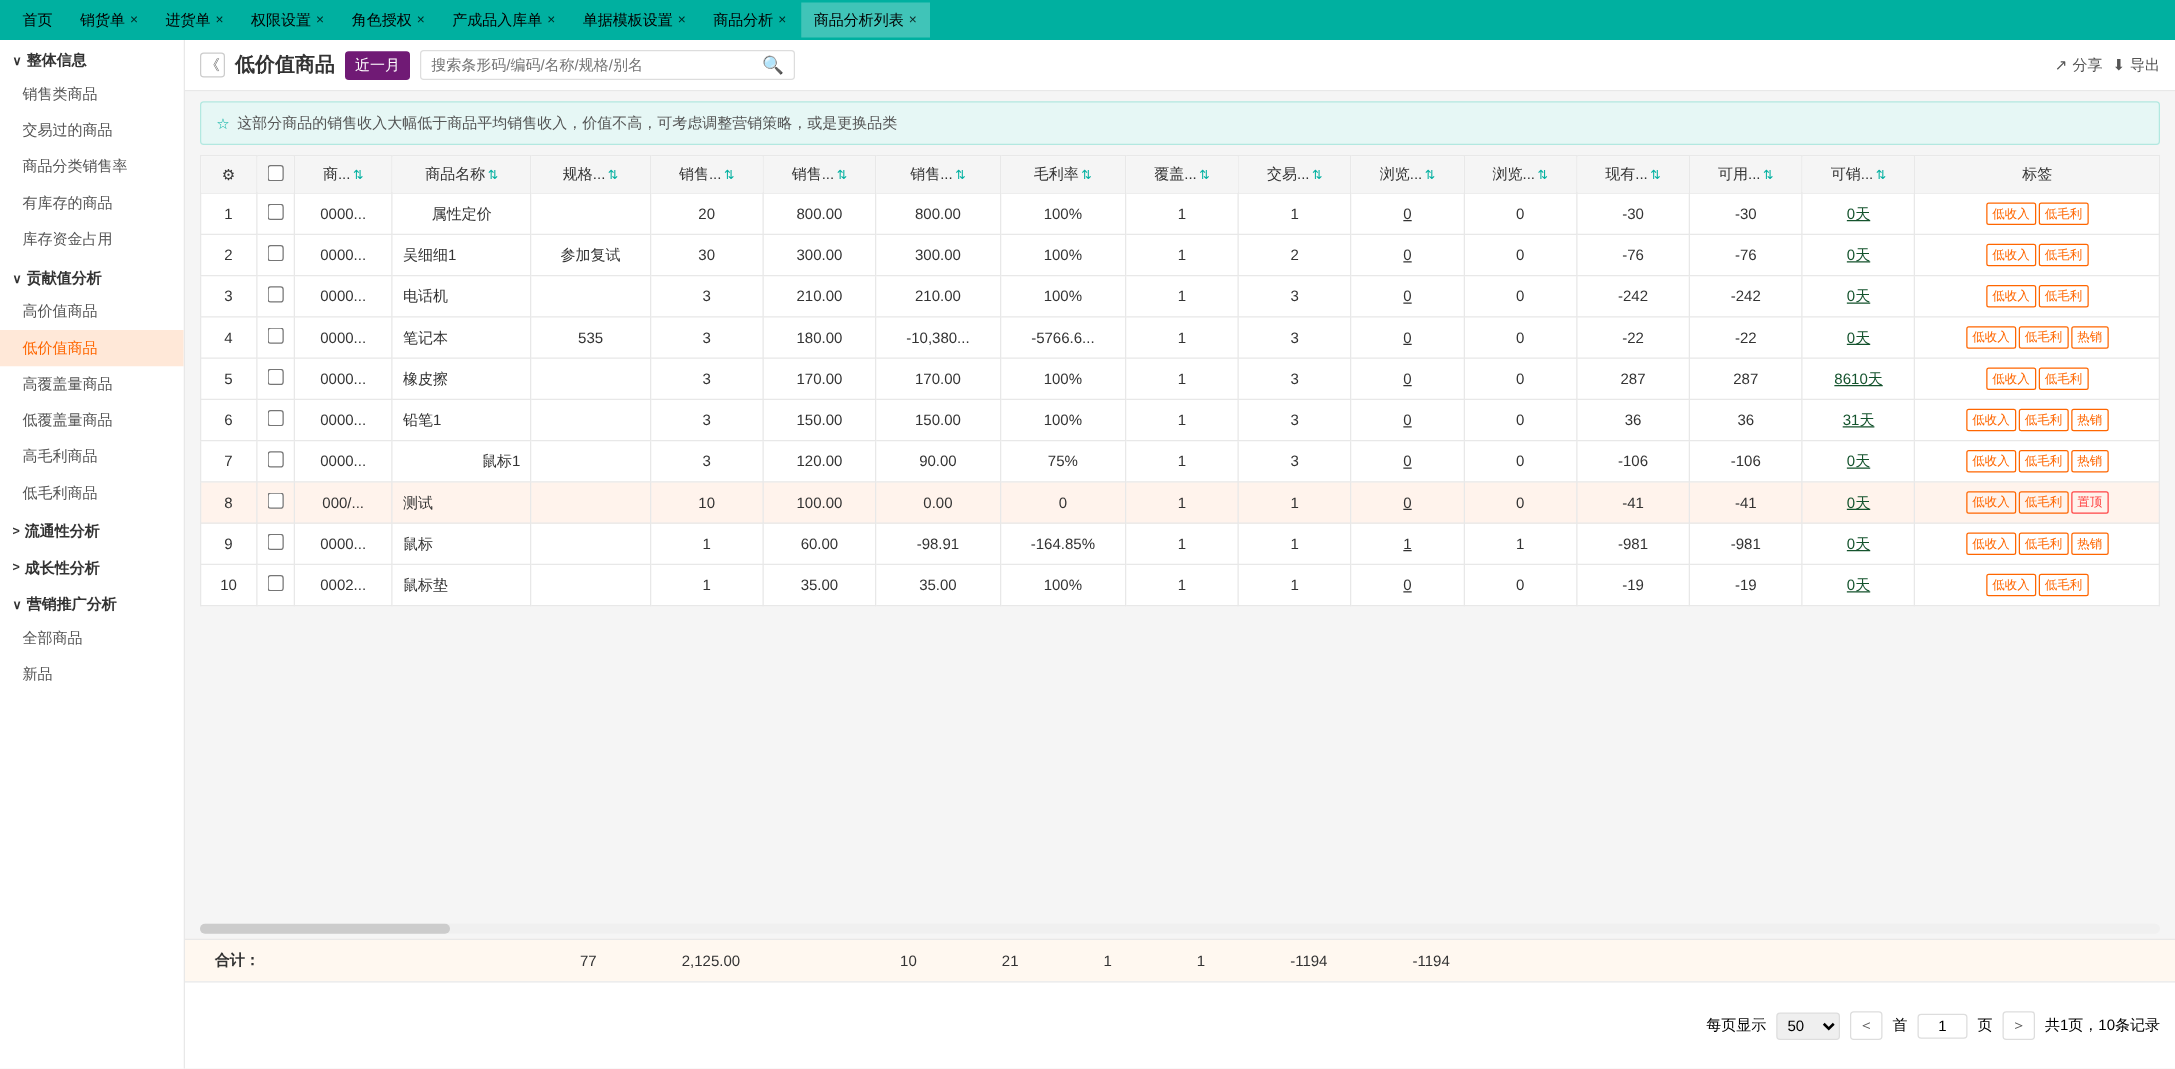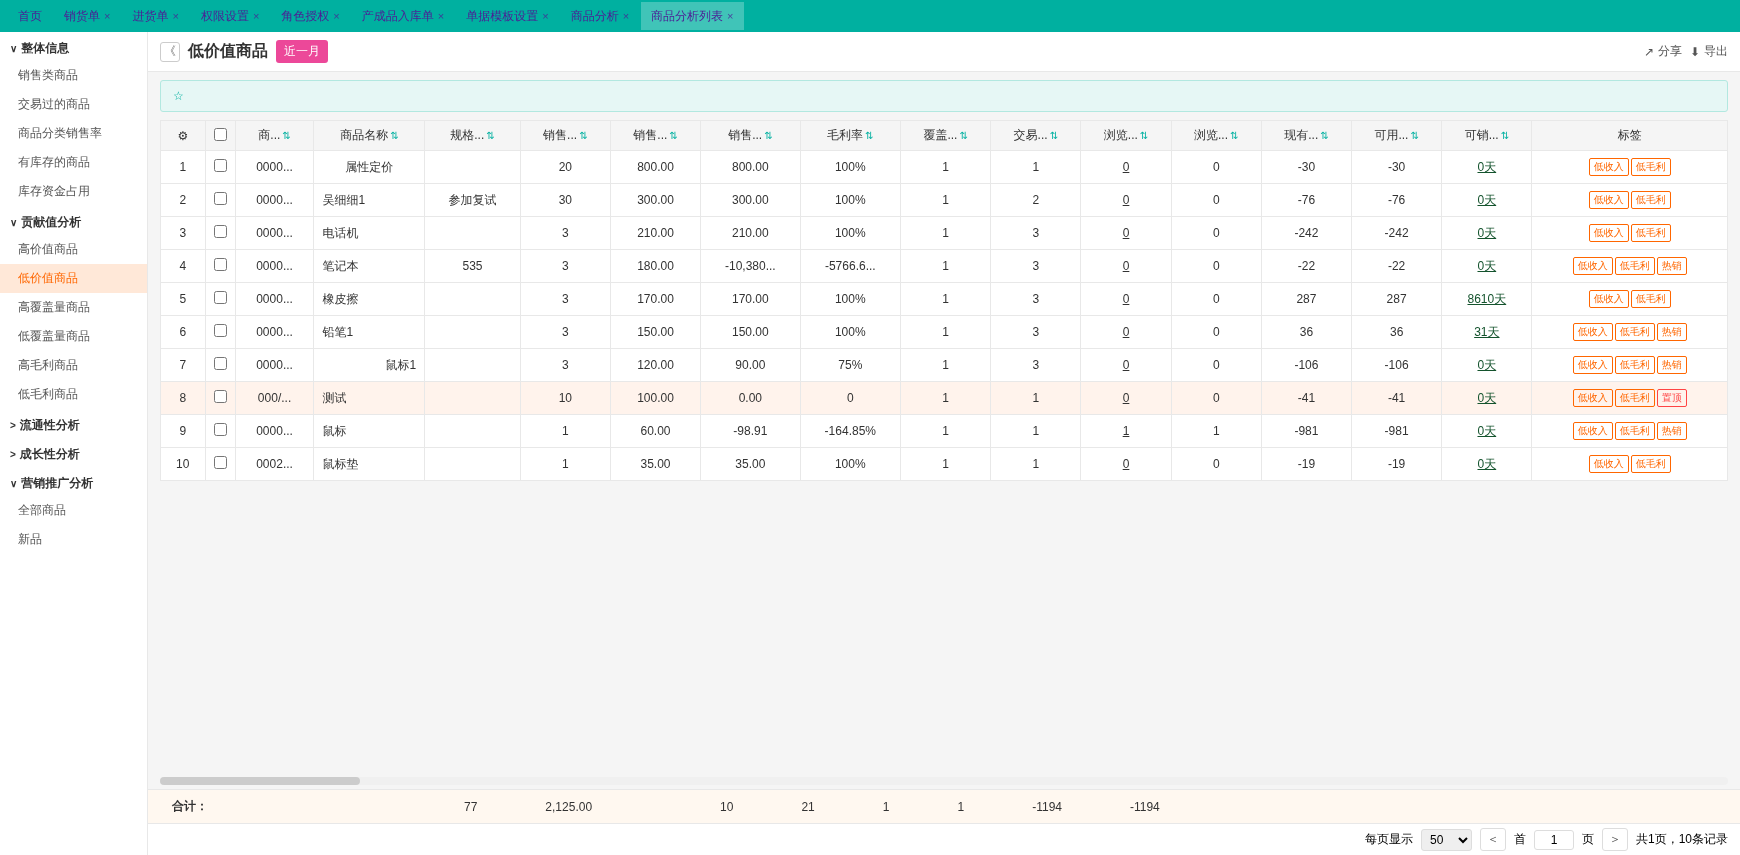--- a/index.html
+++ b/index.html
@@ -8,21 +8,21 @@
     
     .top-nav {
       display: flex;
       align-items: center;
       background: #00b0a0;
       height: 32px;
       padding: 0 8px;
       gap: 2px;
     }
     .nav-item {
-      color: #4c1d95;
+      color: #000000;
       padding: 0 10px;
       height: 28px;
       display: flex;
       align-items: center;
       cursor: pointer;
       white-space: nowrap;
       font-size: 13px;
     }
     .nav-item.active { background: rgba(255,255,255,0.25); }
     .nav-close { margin-left: 4px; font-size: 11px; opacity: 0.8; }
@@ -87,21 +87,21 @@
       cursor: pointer;
       color: #666;
       font-size: 12px;
     }
     .page-title {
       font-size: 16px;
       font-weight: bold;
       color: #333;
     }
     .filter-btn {
-      background: #ec4899;
+      background: #701a75;
       color: #fff;
       border: none;
       border-radius: 3px;
       padding: 3px 8px;
       cursor: pointer;
       font-size: 12px;
     }
     .search-box {
       display: flex;
       align-items: center;
@@ -205,21 +205,21 @@
       font-size: 12px;
       color: #333;
     }
     .footer-label { font-weight: bold; }
 
     
     .pagination {
       display: flex;
       align-items: center;
       justify-content: flex-end;
-      padding: 4px 12px;
+      padding: 23px 12px;
       background: #fff;
       border-top: 1px solid #e8e8e8;
       gap: 8px;
       font-size: 12px;
     }
     .page-size-select {
       border: 1px solid #ddd;
       border-radius: 3px;
       padding: 2px 4px;
       font-size: 12px;
@@ -339,34 +339,39 @@
     <div class="sidebar-item">全部商品</div>
     <div class="sidebar-item">新品</div>
   </div>
 
   <div class="content-area">
 
     <div class="content-header">
       <div class="collapse-btn">《</div>
       <span class="page-title">低价值商品</span>
       <button class="filter-btn">近一月</button>
+      <div class="search-box">
+        <input type="text" placeholder="搜索条形码/编码/名称/规格/别名" style="">
+        <span class="search-icon">🔍</span>
+      </div>
       <div class="header-actions">
         <button class="header-action-btn">
           <span>↗</span>
           <span>分享</span>
         </button>
         <button class="header-action-btn">
           <span>⬇</span>
           <span>导出</span>
         </button>
       </div>
     </div>
 
     <div class="info-banner">
       <span class="info-icon">☆</span>
+      <span>这部分商品的销售收入大幅低于商品平均销售收入，价值不高，可考虑调整营销策略，或是更换品类</span>
     </div>
 
     <div class="table-wrapper">
       <table>
         <thead>
           <tr>
             <th><span>⚙</span></th>
             <th><input type="checkbox" style=""></th>
             <th>
                 <div class="col-label">

